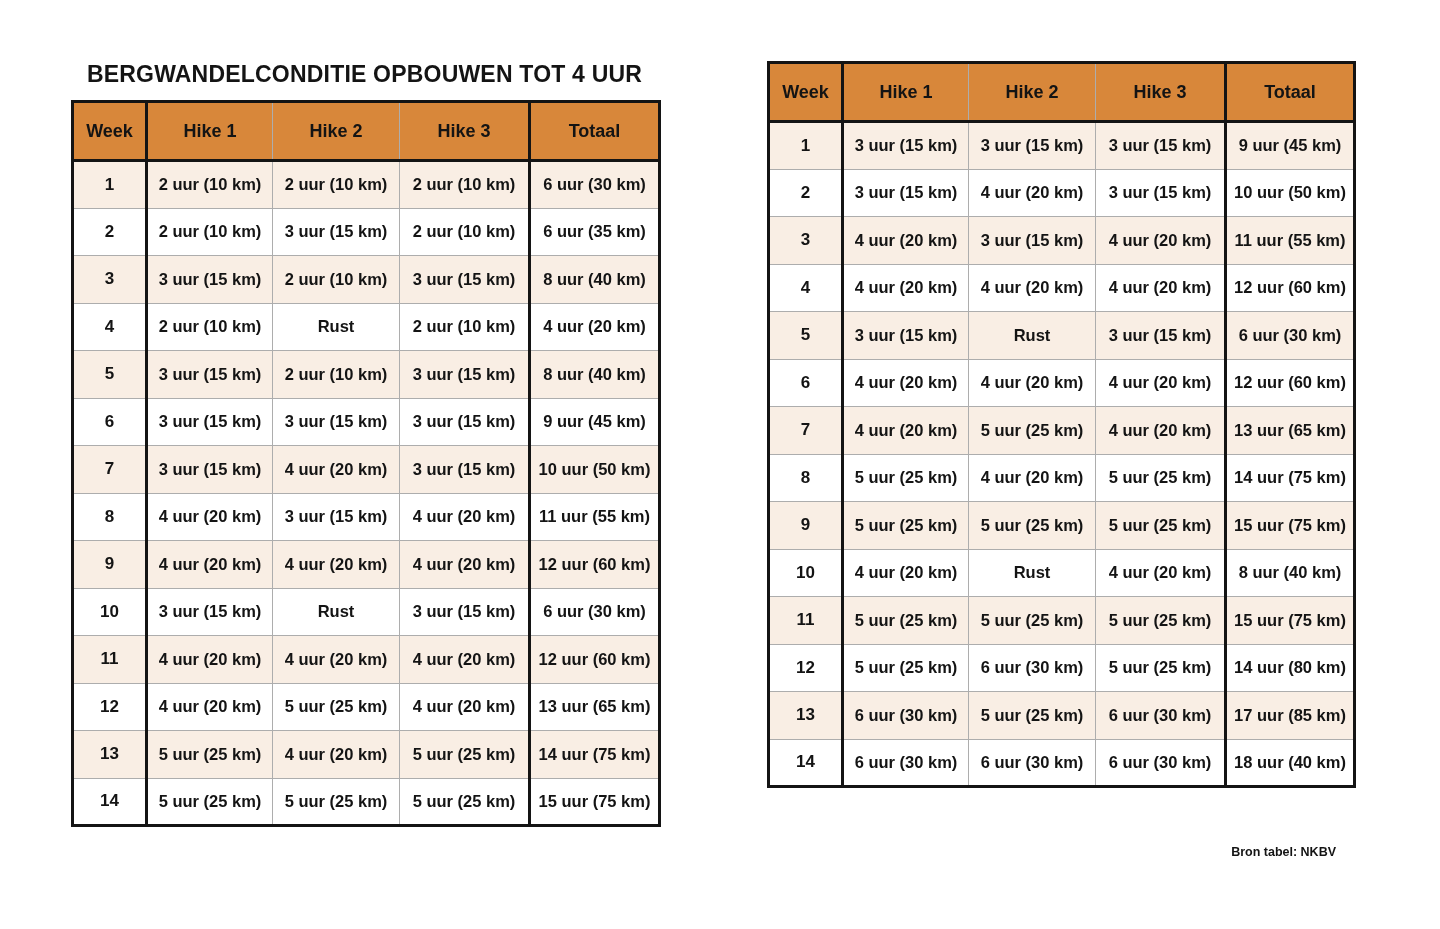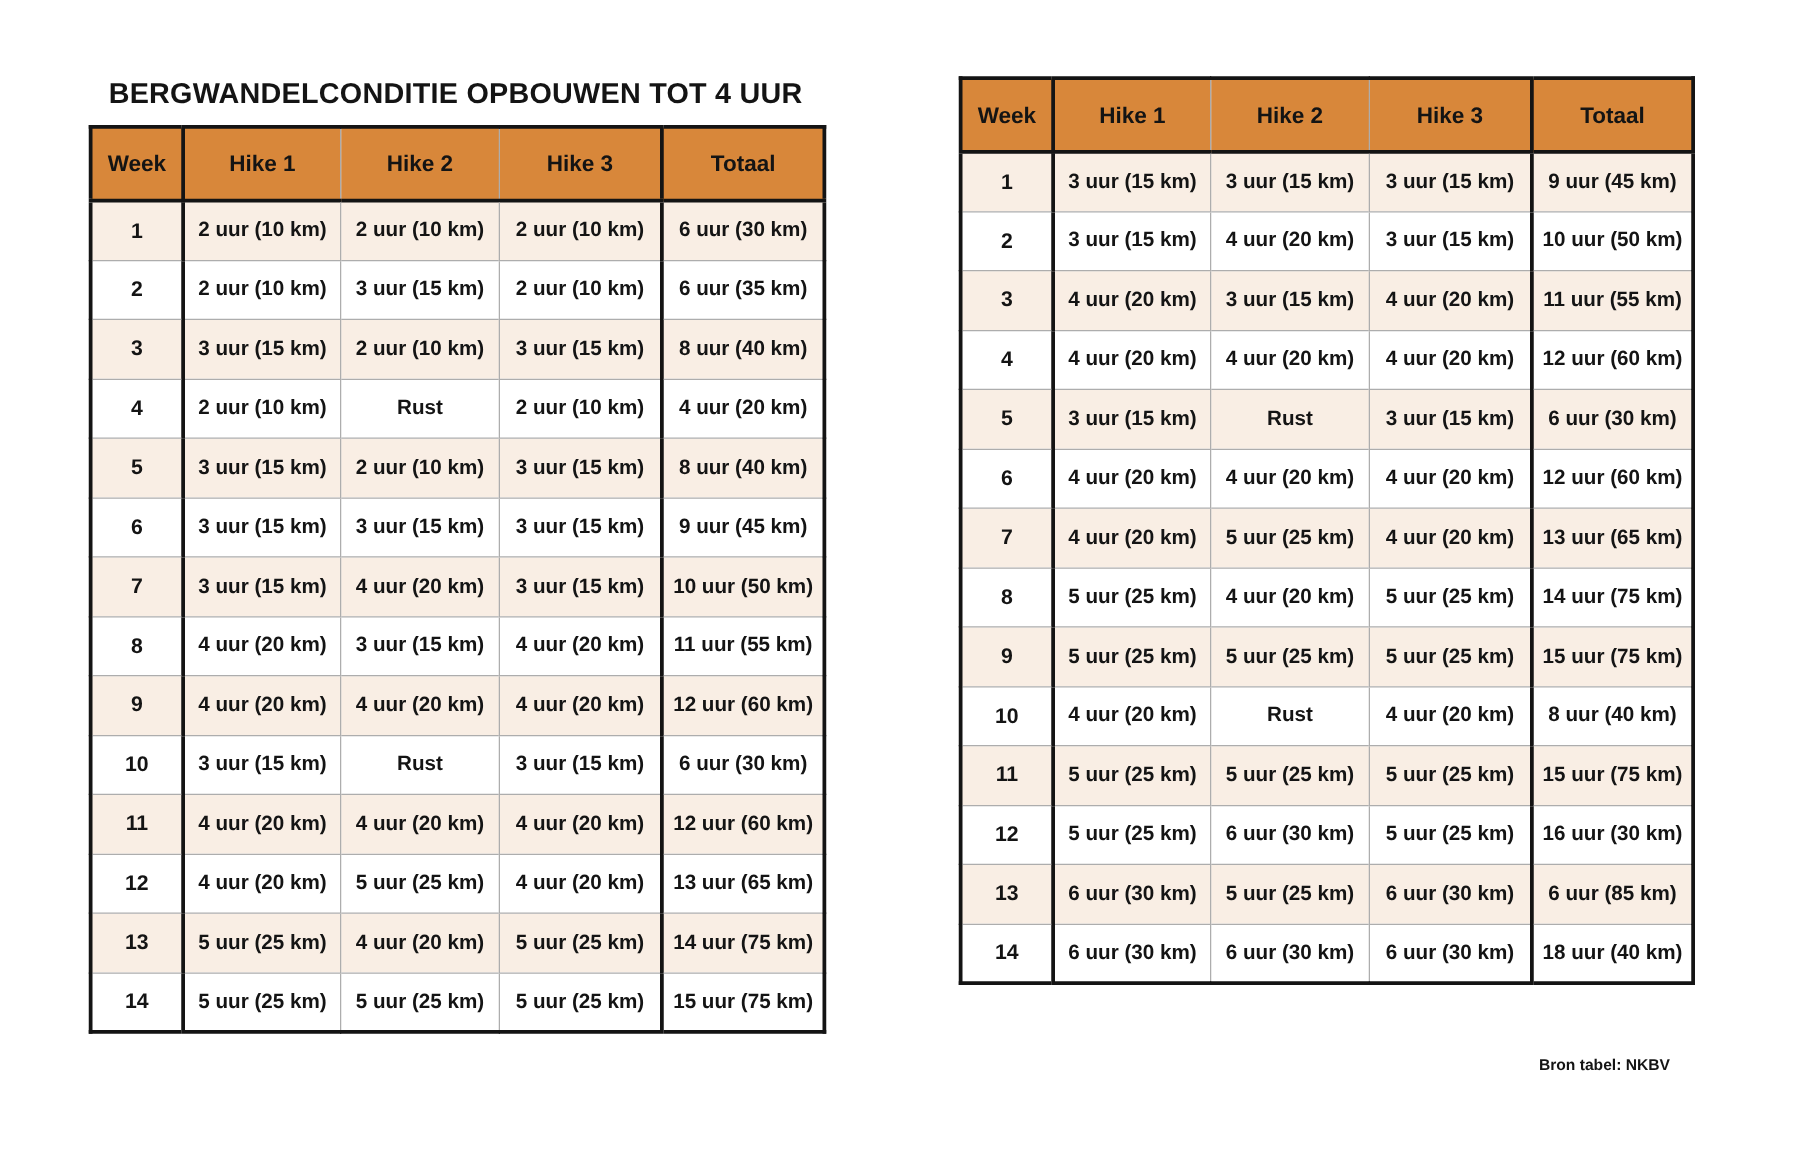--- a/index.html
+++ b/index.html
@@ -297,28 +297,28 @@
             <td class="col-hike">5 uur (25 km)</td>
             <td class="col-hike">5 uur (25 km)</td>
             <td class="col-hike">5 uur (25 km)</td>
             <td class="col-total">15 uur (75 km)</td>
           </tr>
           <tr class="plain">
             <th class="col-week">12</th>
             <td class="col-hike">5 uur (25 km)</td>
             <td class="col-hike">6 uur (30 km)</td>
             <td class="col-hike">5 uur (25 km)</td>
-            <td class="col-total">16 uur (30 km)</td>
+            <td class="col-total">14 uur (80 km)</td>
           </tr>
           <tr class="stripe">
             <th class="col-week">13</th>
             <td class="col-hike">6 uur (30 km)</td>
             <td class="col-hike">5 uur (25 km)</td>
             <td class="col-hike">6 uur (30 km)</td>
-            <td class="col-total">6 uur (85 km)</td>
+            <td class="col-total">17 uur (85 km)</td>
           </tr>
           <tr class="plain">
             <th class="col-week">14</th>
             <td class="col-hike">6 uur (30 km)</td>
             <td class="col-hike">6 uur (30 km)</td>
             <td class="col-hike">6 uur (30 km)</td>
             <td class="col-total">18 uur (40 km)</td>
           </tr>
         </tbody>
     </table>

